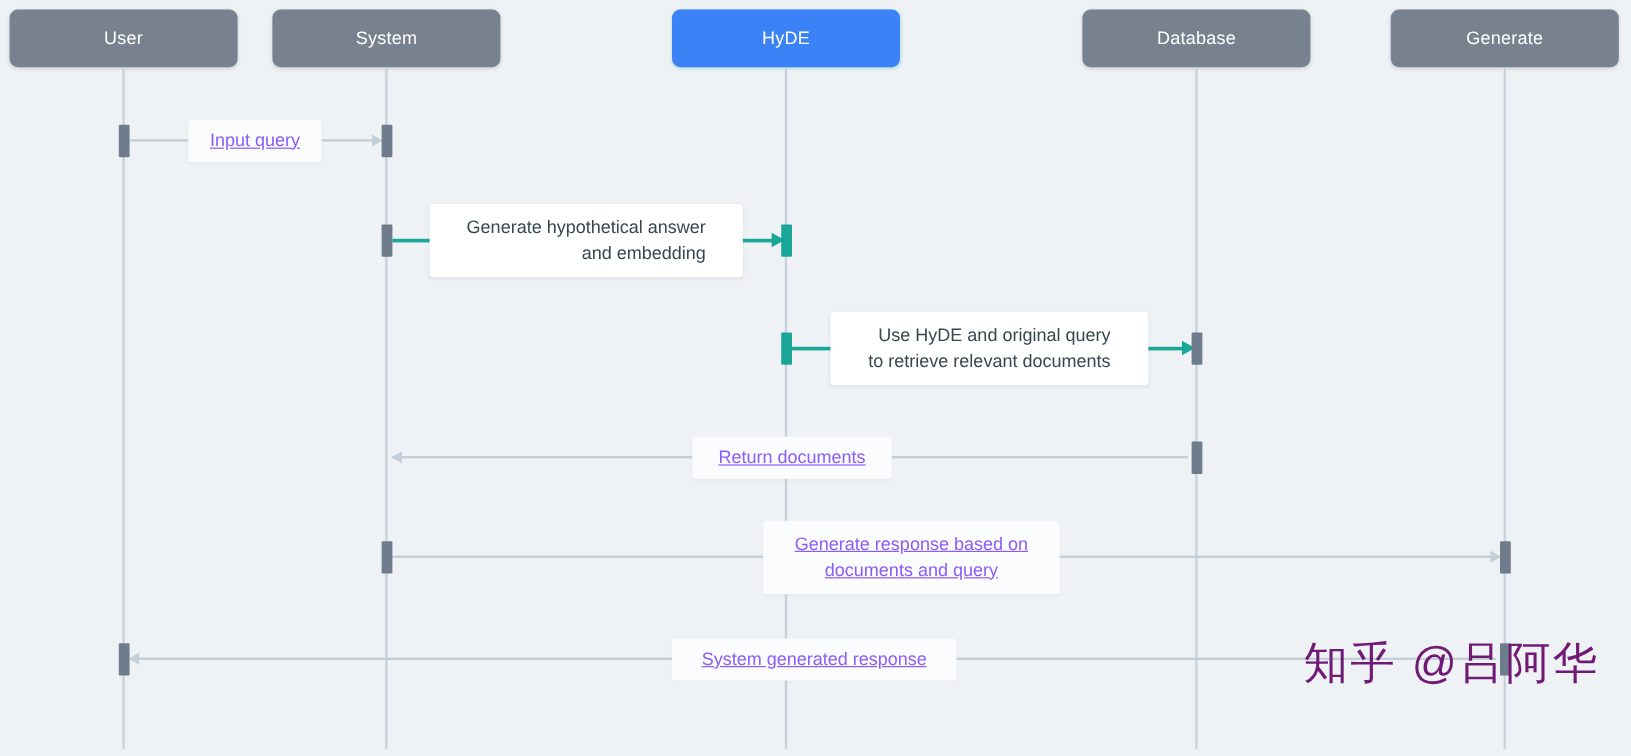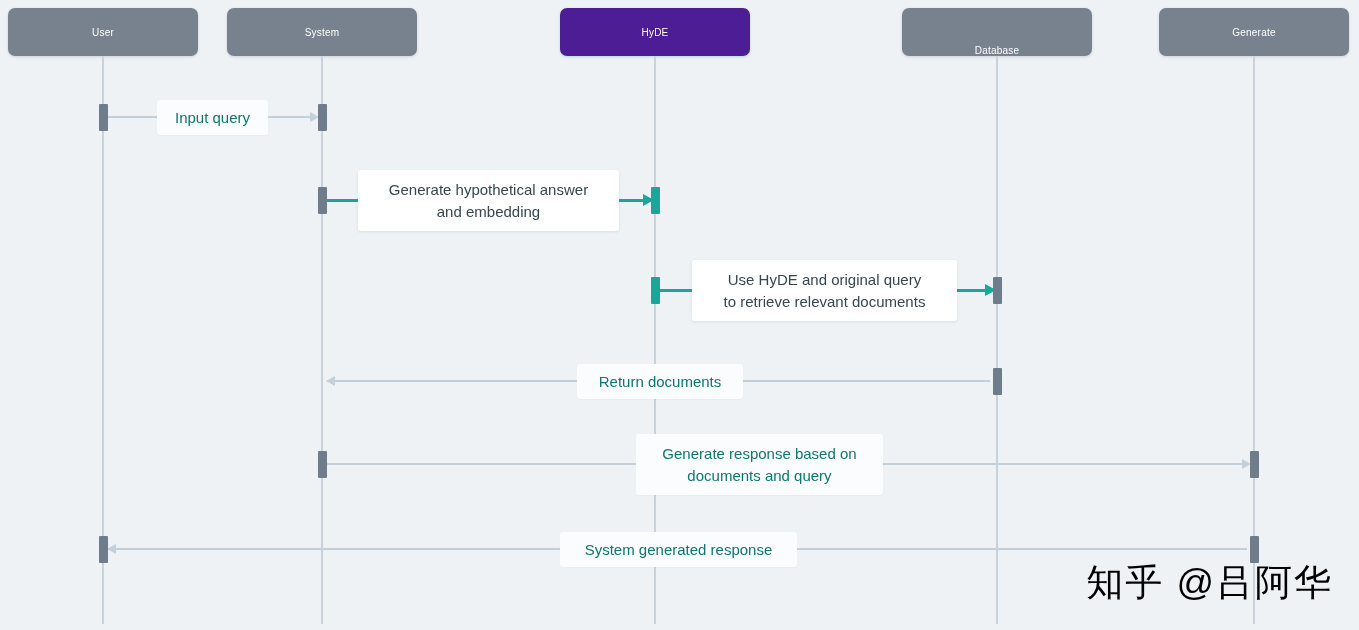--- a/index.html
+++ b/index.html
@@ -26,26 +26,26 @@
     top: 8px;
     height: 48px;
     border-radius: 7px;
     background: #77828e;
     box-shadow: 0 1px 3px rgba(60,72,88,.18);
     display: flex;
     align-items: center;
     justify-content: center;
   }
   .actor-box.accent {
-    background: #4c1d95;
+    background: #3b82f6;
     box-shadow: 0 1px 3px rgba(26,166,152,.28);
   }
   .actor-label {
     color: #ffffff;
-    font-size: 10px;
+    font-size: 15px;
     letter-spacing: .2px;
     white-space: nowrap;
   }
 
   
   .lifeline {
     position: absolute;
     top: 56px;
     width: 2px;
     height: 568px;
@@ -101,57 +101,59 @@
     justify-content: center;
     text-align: center;
     padding: 7px 14px;
     box-sizing: border-box;
     line-height: 1.42;
     font-size: 15px;
     white-space: pre-line;
   }
   .msg-label.muted {
     background: #fbfcfd;
-    color: #0f766e;
+    color: #8b5cf6;
     box-shadow: 0 1px 2px rgba(120,134,150,.06);
+    text-decoration: underline;
   }
   .msg-label.strong {
     background: #ffffff;
     color: #37474f;
     box-shadow: 0 1px 3px rgba(90,104,120,.14);
+    text-align: right;
   }
 
   
   .watermark {
     position: absolute;
     right: 26px;
-    bottom: 22px;
+    bottom: 52px;
     font-size: 37px;
-    color: #000000;
+    color: #701a75;
     letter-spacing: 2px;
     user-select: none;
     white-space: nowrap;
   }
 </style>
 </head>
 <body>
 
 <div id="diagram">
 
   <div id="actors">
       <div class="actor-box" style="left: 8px; width: 190px;">
         <span class="actor-label">User</span>
       </div>
       <div class="actor-box" style="left: 227px; width: 190px; justify-content: center;">
         <span class="actor-label">System</span>
       </div>
       <div class="actor-box accent" style="left: 560px; width: 190px;">
         <span class="actor-label">HyDE</span>
       </div>
-      <div class="actor-box" style="left: 902px; width: 190px; align-items: flex-end;">
+      <div class="actor-box" style="left: 902px; width: 190px;">
         <span class="actor-label">Database</span>
       </div>
       <div class="actor-box" style="left: 1159px; width: 190px;">
         <span class="actor-label">Generate</span>
       </div>
     </div>
 
   <div id="lifelines">
       <div class="lifeline" style="left: 102px;"></div>
       <div class="lifeline" style="left: 321px;"></div>

